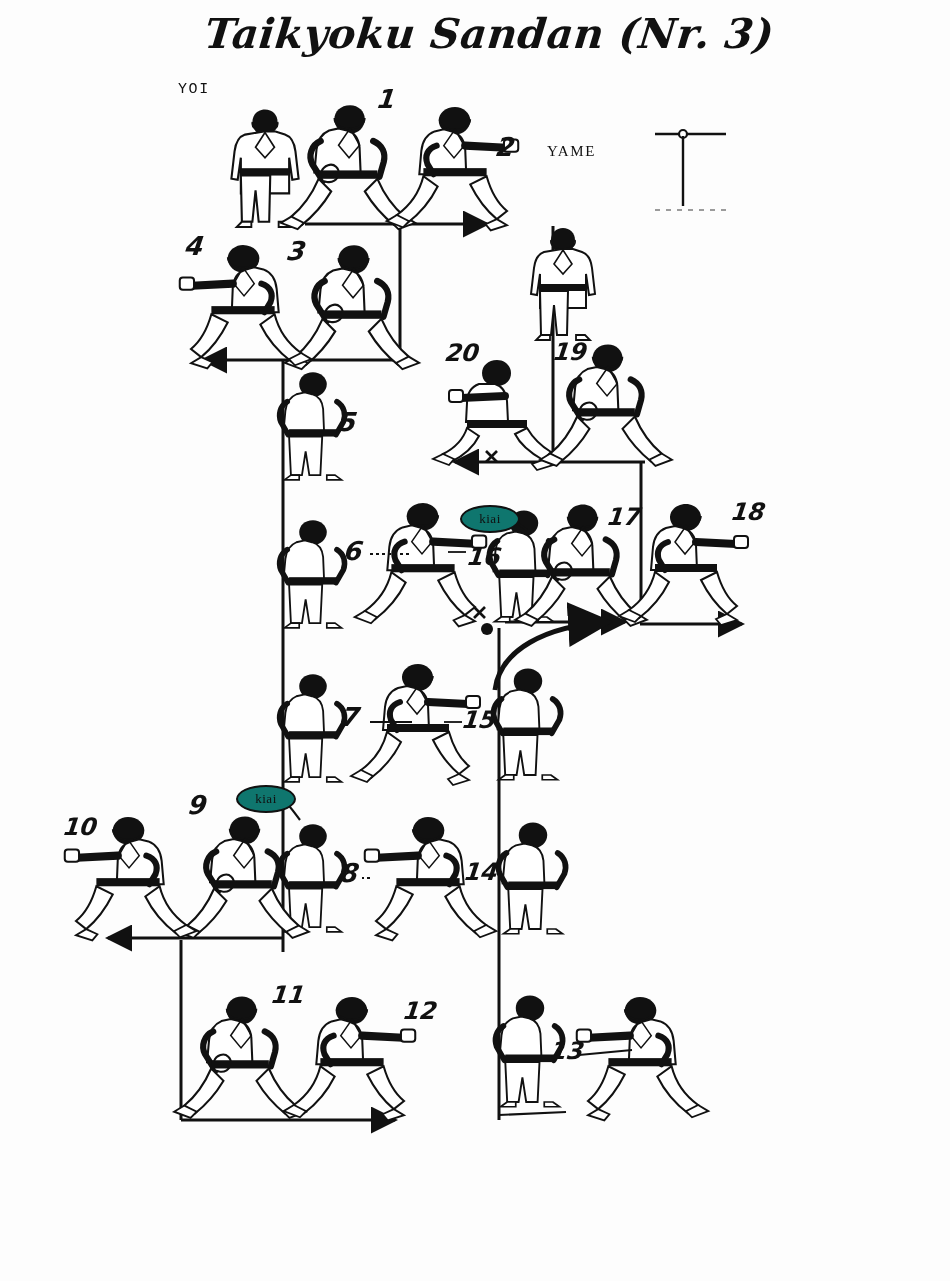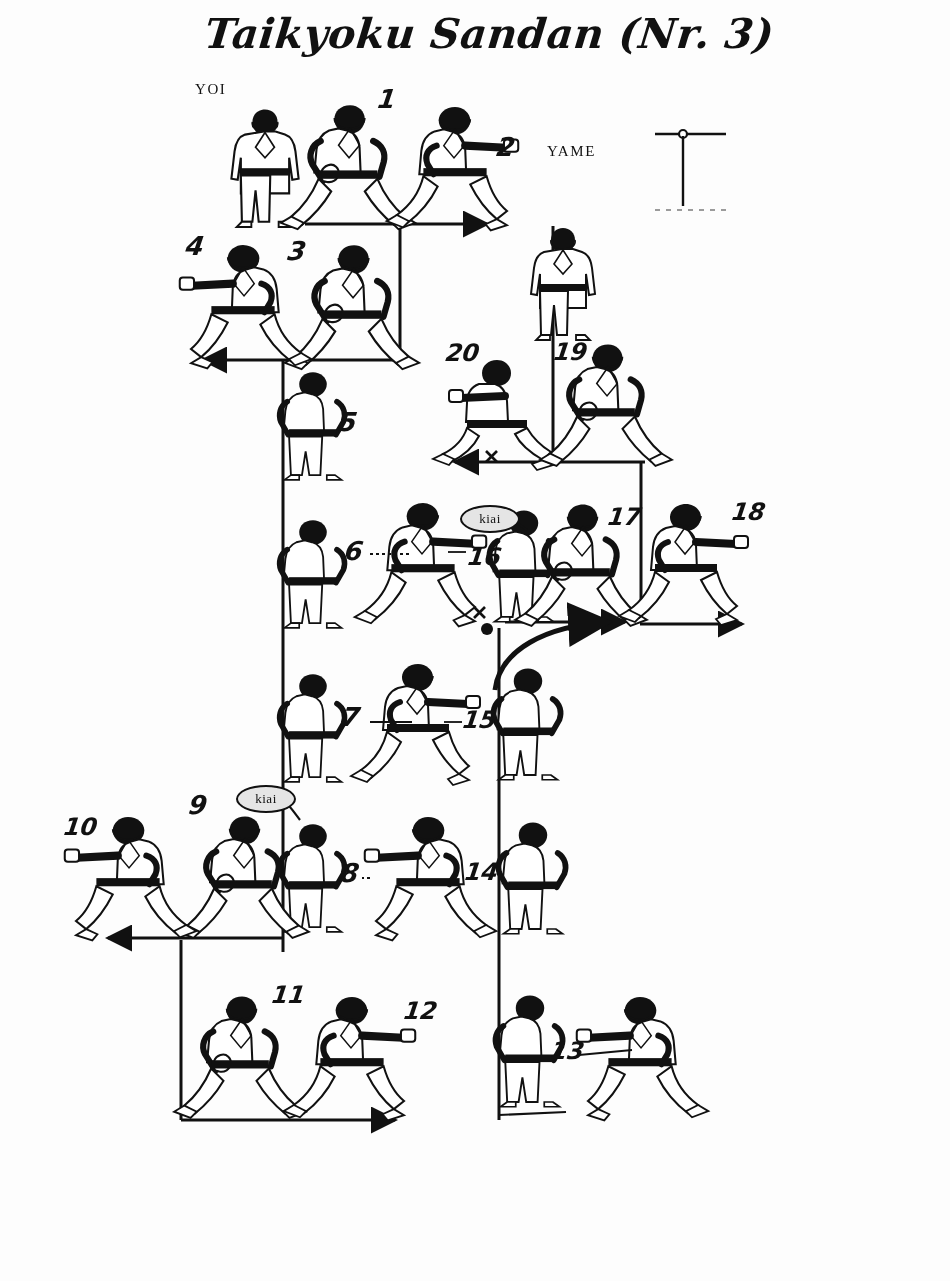--- a/index.html
+++ b/index.html
@@ -33,21 +33,21 @@
     font-weight:bold;font-style:italic;
     font-size:26px;
     transform:skewX(-8deg);
   }
   .num.sm{font-size:24px;}
 
   
   .kiai{
     position:absolute;
     border:2px solid #111;border-radius:50%;
-    background:#e5e5e5;
+    background:#0f766e;
     font-family:"Liberation Serif", serif;
     font-size:13px;letter-spacing:.5px;
     display:flex;align-items:center;justify-content:center;
     width:56px;height:24px;
   }
 </style>
 </head>
 <body>
 
 <div id="sheet">
@@ -238,21 +238,21 @@
     </g>
 
     <g stroke="#111" stroke-width="2.2" fill="none">
       <path d="M506,516 C516,520 520,526 527,530"></path>
       <path d="M281,797 C290,806 294,812 300,820"></path>
     </g>
   </svg>
 
   <div class="lbl title">Taikyoku Sandan (Nr. 3)</div>
 
-  <div class="lbl cmd" style="left:195px;top:82px;">YOI</div>
+  <div class="lbl cmd" style="left:178px;top:82px;font-family:Liberation Mono, monospace;">YOI</div>
   <div class="lbl cmd" style="left:547px;top:144px;">YAME</div>
 
   <div class="lbl num" style="left:378px;top:86px;">1</div>
   <div class="lbl num" style="left:497px;top:134px;">2</div>
   <div class="lbl num" style="left:288px;top:238px;">3</div>
   <div class="lbl num" style="left:186px;top:233px;">4</div>
   <div class="lbl num" style="left:339px;top:409px;">5</div>
   <div class="lbl num" style="left:345px;top:538px;">6</div>
   <div class="lbl num" style="left:342px;top:704px;">7</div>
   <div class="lbl num" style="left:341px;top:860px;">8</div>

